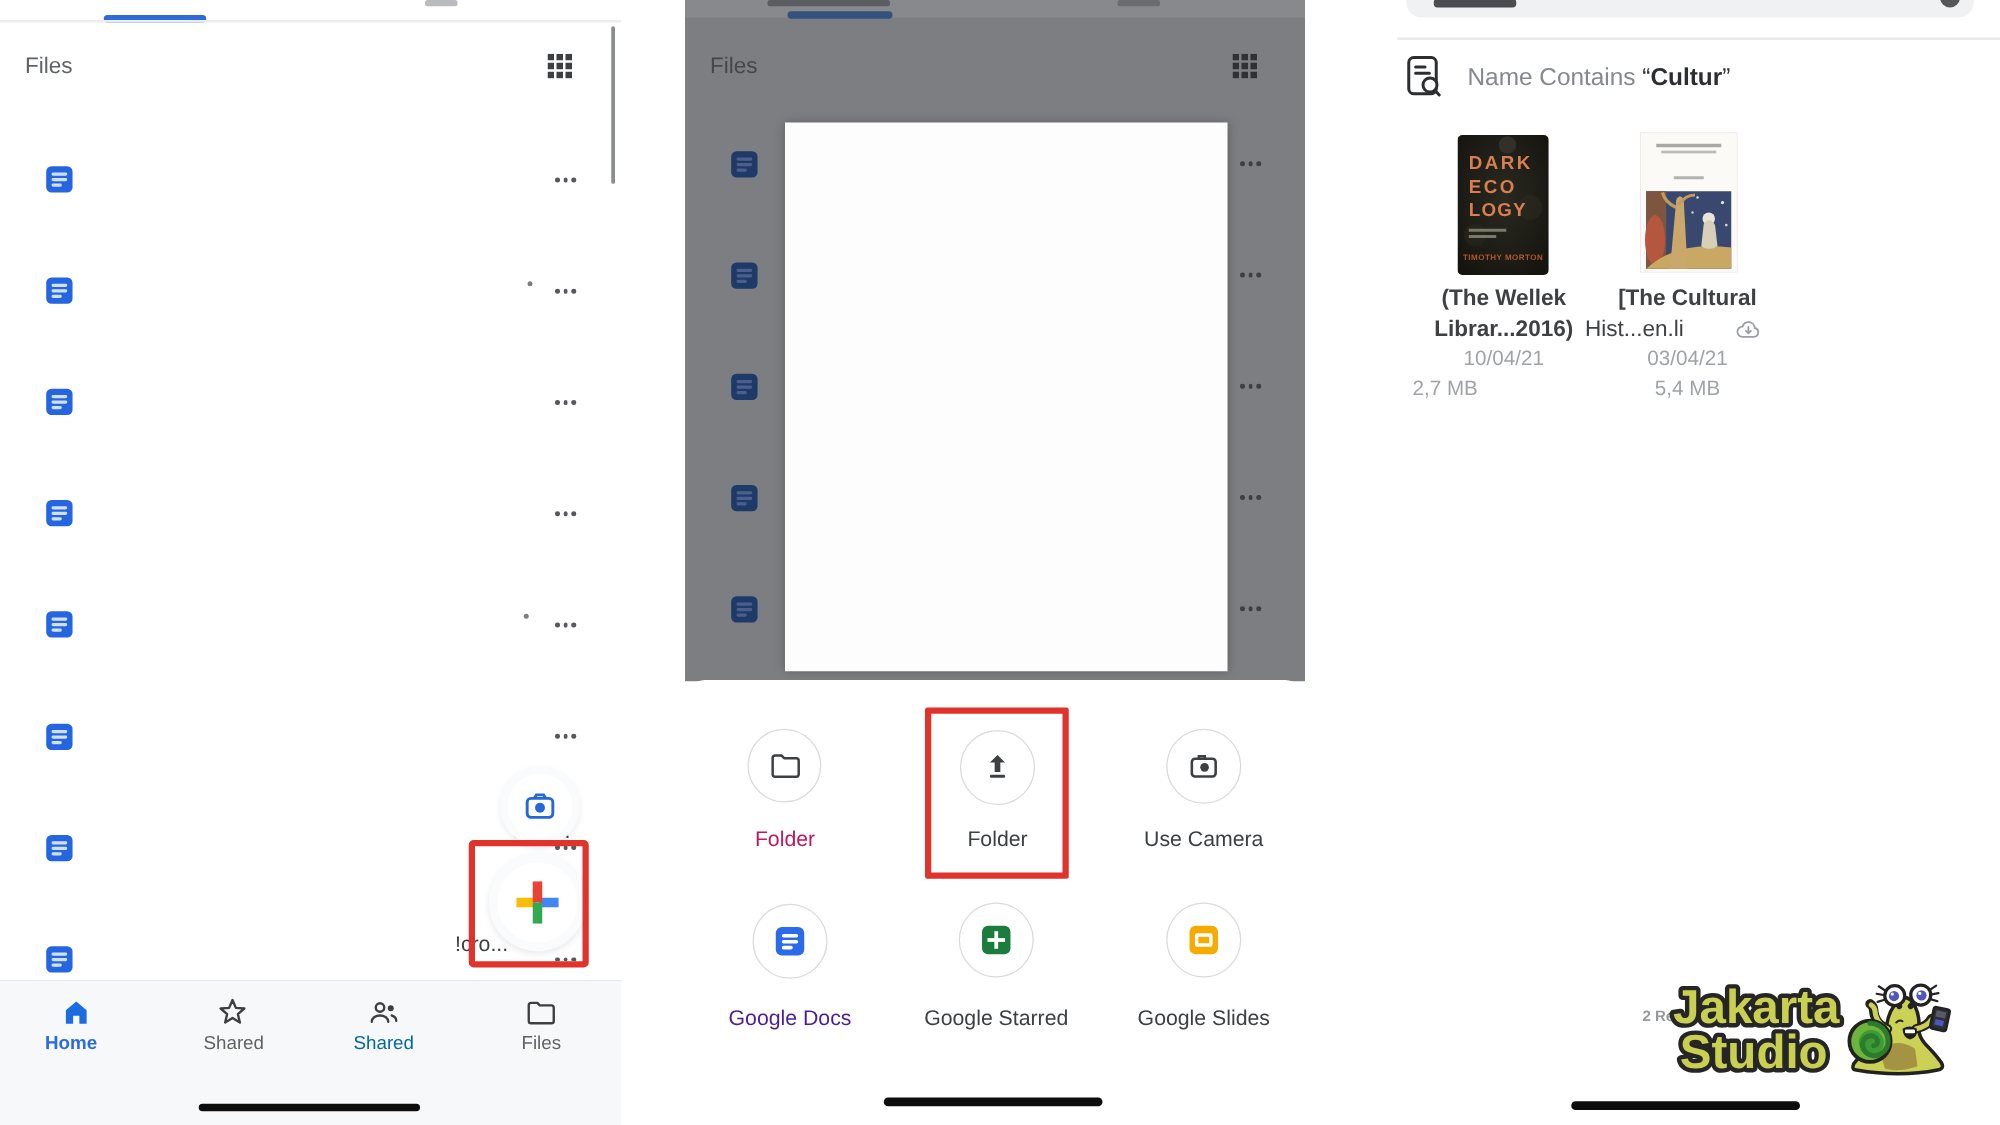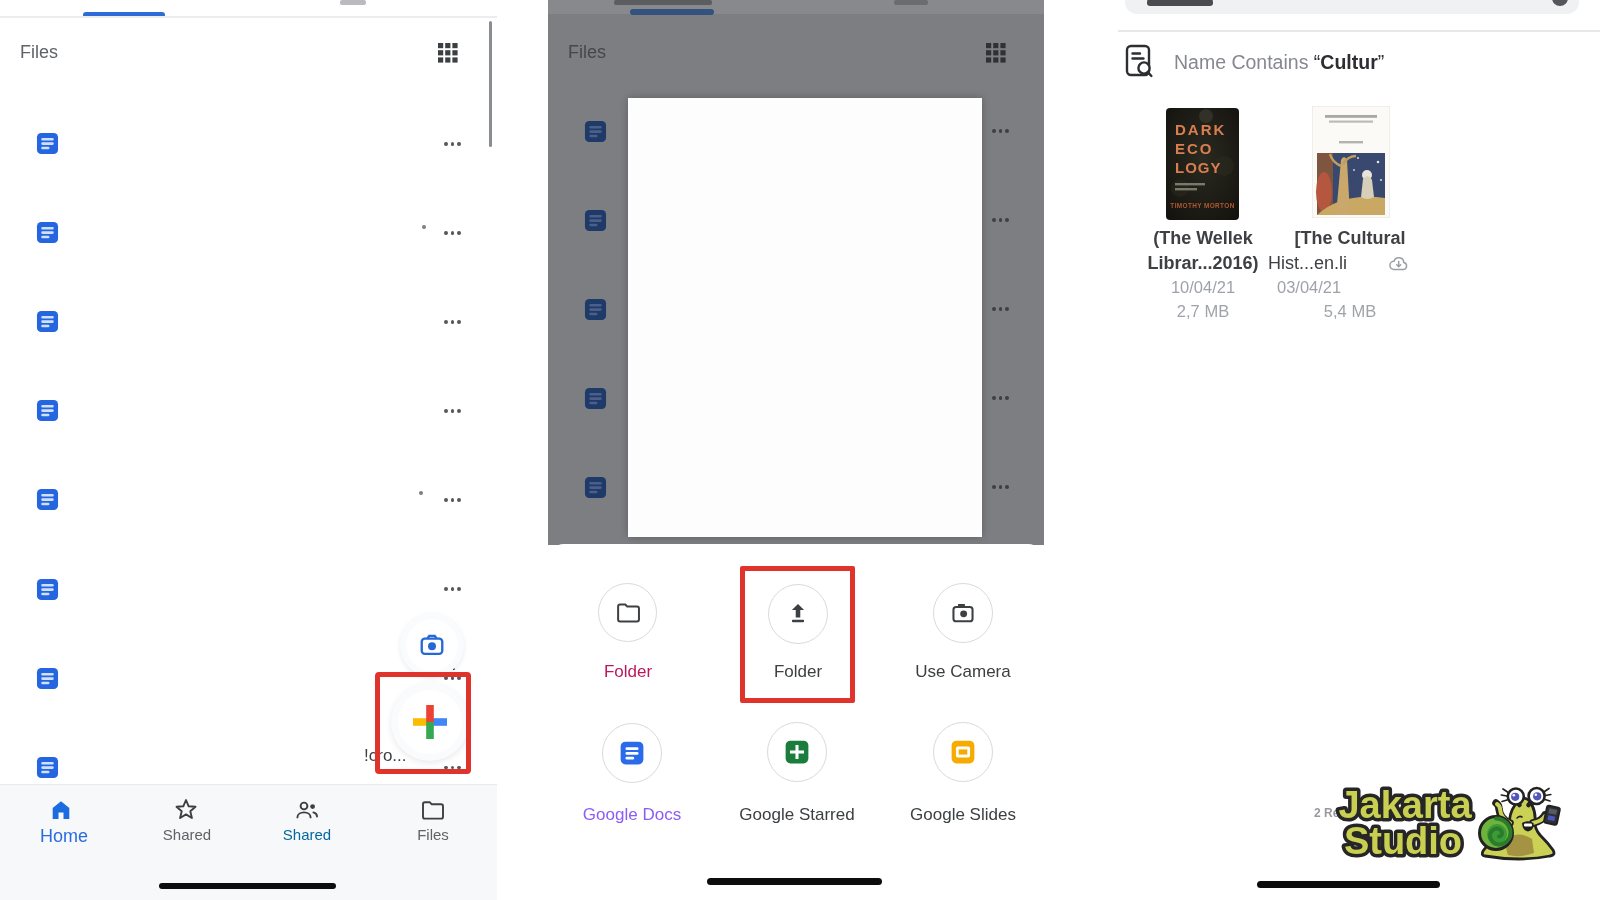--- a/index.html
+++ b/index.html
@@ -192,21 +192,21 @@
 <div class="abs" style="left:375px;top:672px;width:86px;height:92px;border:5px solid #df332b;border-radius:4px;"></div>
 
 <div class="abs" style="left:0;top:784px;width:497px;height:116px;background:#f7f8f9;border-top:1px solid #e8eaed;"></div>
 
 <div class="abs" style="left:49px;top:798px;width:24px;height:24px;">
 <svg width="24" height="24" viewBox="0 0 24 24">
       <path d="M12 3.2l8.3 6.9V21h-5.8v-6.4H9.5V21H3.7V10.1z" fill="#1a6ce0"></path>
     </svg>
 </div>
 
-<div class="abs" style="left:36px;top:826px;width:52px;text-align:right;font-size:18px;color:#2a6be0;">Home</div>
+<div class="abs" style="left:36px;top:826px;width:52px;text-align:left;font-size:15px;color:#2a6be0;font-weight:bold;">Home</div>
 
 <div class="abs" style="left:174px;top:797px;width:24px;height:24px;">
 <svg width="24" height="24" viewBox="0 0 24 24" fill="none" stroke="#3c4043" stroke-width="1.9" stroke-linejoin="round">
       <path d="M12 3l2.7 6.3 6.8.5-5.2 4.5 1.6 6.7L12 17.4 6.1 21l1.6-6.7L2.5 9.8l6.8-.5z"></path>
     </svg>
 </div>
 
 <div class="abs" style="left:156px;top:826px;width:62px;text-align:center;font-size:15px;color:#5f6368;">Shared</div>
 
 <div class="abs" style="left:294px;top:798px;width:26px;height:24px;">
@@ -376,21 +376,21 @@
 
 <div class="abs" style="left:619px;top:740px;width:26px;height:26px;">
 <svg width="26" height="26" viewBox="0 0 24 24">
       <rect x="1.5" y="1.5" width="21" height="21" rx="4.5" fill="#2b6bea"></rect>
       <rect x="6" y="6.6" width="12" height="2.6" rx="1.2" fill="#fff"></rect>
       <rect x="6" y="11" width="12" height="2.6" rx="1.2" fill="#fff"></rect>
       <rect x="6" y="15.4" width="8" height="2.6" rx="1.2" fill="#fff"></rect>
     </svg>
 </div>
 
-<div class="abs" style="left:580px;top:805px;width:104px;text-align:center;font-size:17px;color:#8b5cf6;">Google Docs</div>
+<div class="abs" style="left:580px;top:805px;width:104px;text-align:center;font-size:17px;color:#4c1d95;">Google Docs</div>
 
 <div class="abs" style="left:767px;top:722px;width:60px;height:60px;border-radius:50%;background:#fff;border:1.6px solid #d8dadf;box-sizing:border-box;"></div>
 
 <div class="abs" style="left:784px;top:739px;width:26px;height:26px;">
 <svg width="26" height="26" viewBox="0 0 24 24">
       <rect x="1.5" y="1.5" width="21" height="21" rx="4.5" fill="#1a7d3c"></rect>
       <rect x="10.6" y="5.5" width="2.8" height="13" fill="#fff"></rect>
       <rect x="5.5" y="10.6" width="13" height="2.8" fill="#fff"></rect>
     </svg>
 </div>
@@ -481,23 +481,23 @@
 
 <div class="abs" style="left:1389px;top:256px;width:19px;height:15px;">
 <svg width="19" height="15" viewBox="0 0 19 15" fill="none" stroke="#9aa0a6" stroke-width="1.5">
       <path d="M5 13.5h9.2a3.6 3.6 0 00.6-7.1A5 5 0 005 5.3 3.9 3.9 0 005 13.5z"></path>
       <path d="M9.7 5.5v5M7.7 8.7l2 2 2-2" stroke-linecap="round" stroke-linejoin="round"></path>
     </svg>
 </div>
 
 <div class="abs" style="left:1130px;top:278px;width:146px;text-align:center;font-size:16.5px;color:#9fa3a9;">10/04/21</div>
 
-<div class="abs" style="left:1130px;top:302px;width:146px;text-align:center;font-size:16.5px;color:#9fa3a9;">2,7 MB</div>
-
-<div class="abs" style="left:1277px;top:278px;width:146px;text-align:left;font-size:16.5px;color:#9fa3a9;">03/04/21</div>
+<div class="abs" style="left:1130px;top:302px;width:146px;text-align:left;font-size:16.5px;color:#9fa3a9;">2,7 MB</div>
+
+<div class="abs" style="left:1277px;top:278px;width:146px;text-align:center;font-size:16.5px;color:#9fa3a9;">03/04/21</div>
 
 <div class="abs" style="left:1277px;top:302px;width:146px;text-align:center;font-size:16.5px;color:#9fa3a9;">5,4 MB</div>
 
 <div class="abs" style="left:1314px;top:806px;font-size:12px;font-weight:bold;color:#97999d;">2 Re</div>
 
 <div class="abs" style="left:1290px;top:770px;width:200px;height:100px;">
 <svg width="200" height="100" viewBox="0 0 200 100">
       <g font-family="Liberation Sans, sans-serif" font-weight="bold" text-anchor="middle" paint-order="stroke" stroke="#262626" stroke-width="7" stroke-linejoin="round" fill="#c9d051">
         <text x="115" y="48" font-size="38">Jakarta</text>
         <text x="113" y="84" font-size="38">Studio</text>

